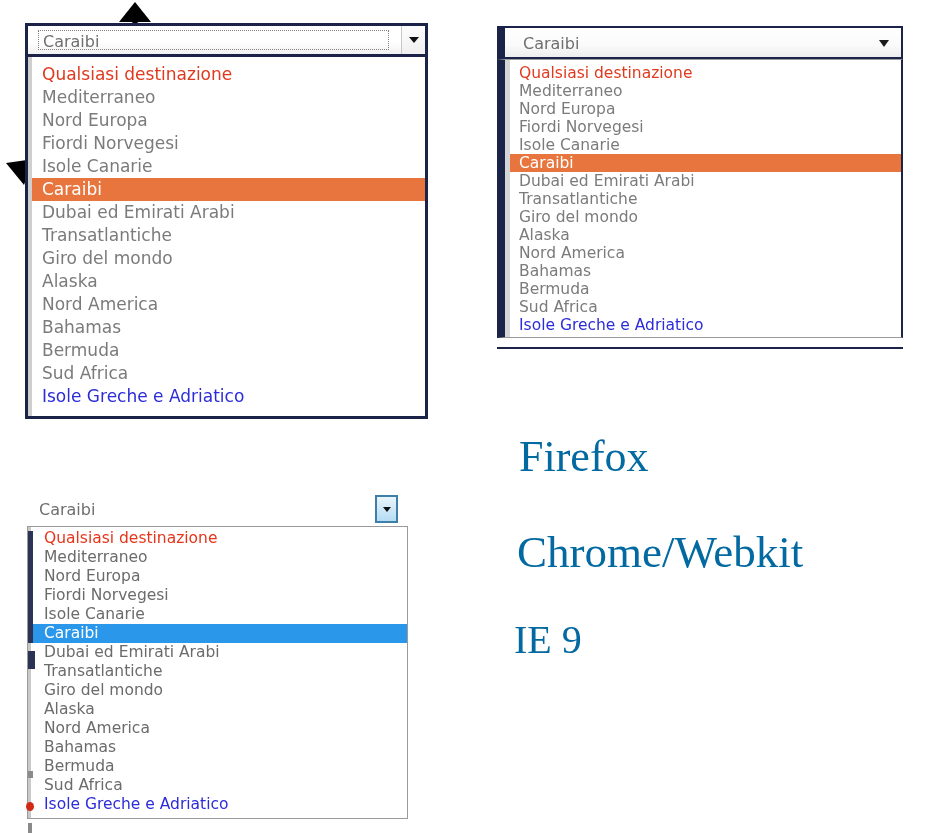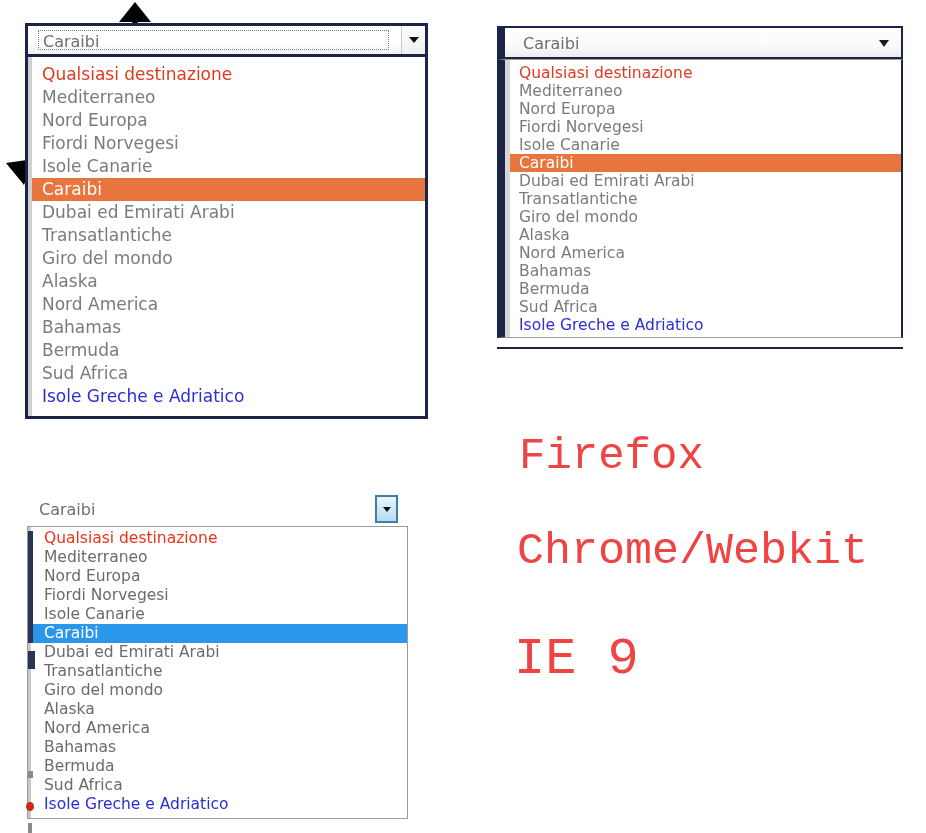--- a/index.html
+++ b/index.html
@@ -267,28 +267,28 @@
     left: 0px;
     top: 296px;
     width: 4px;
     height: 10px;
     background: #8a8a8a;
   }
 
   
   .annot-label {
     position: absolute;
-    color: #ef4444;
-    font-family: Liberation Mono, monospace;
+    color: #0369a1;
+    font-family: Liberation Serif, serif;
     font-weight: 400;
     white-space: nowrap;
   }
   #lbl-firefox { left: 519px; top: 431px; font-size: 44px; }
   #lbl-chrome  { left: 517px; top: 526px; font-size: 45px; }
-  #lbl-ie      { left: 514px; top: 630px; font-size: 52px; text-align: right; }
+  #lbl-ie      { left: 514px; top: 616px; font-size: 40px; text-align: right; }
   #arrow-firefox { left: 432px; top: 405px; }
   #arrow-chrome  { left: 686px; top: 355px; }
   #arrow-ie      { left: 400px; top: 627px; }
 </style>
 </head>
 <body>
 
 
 
 

